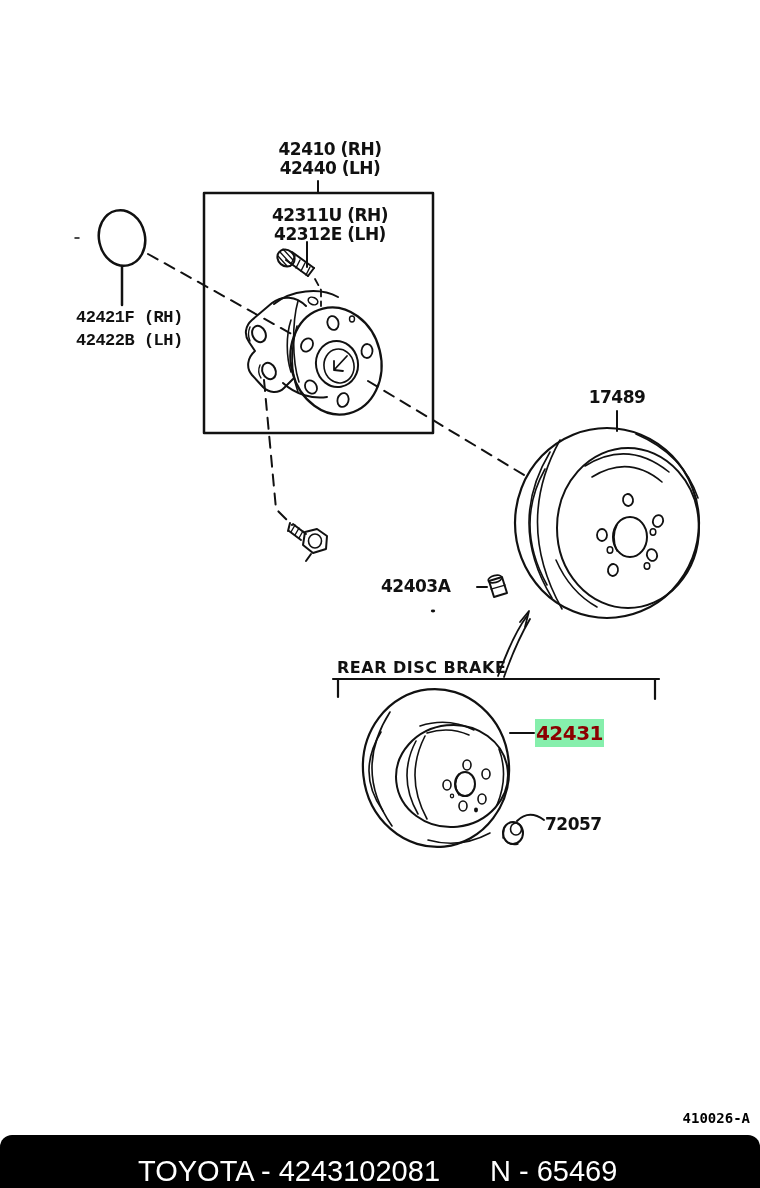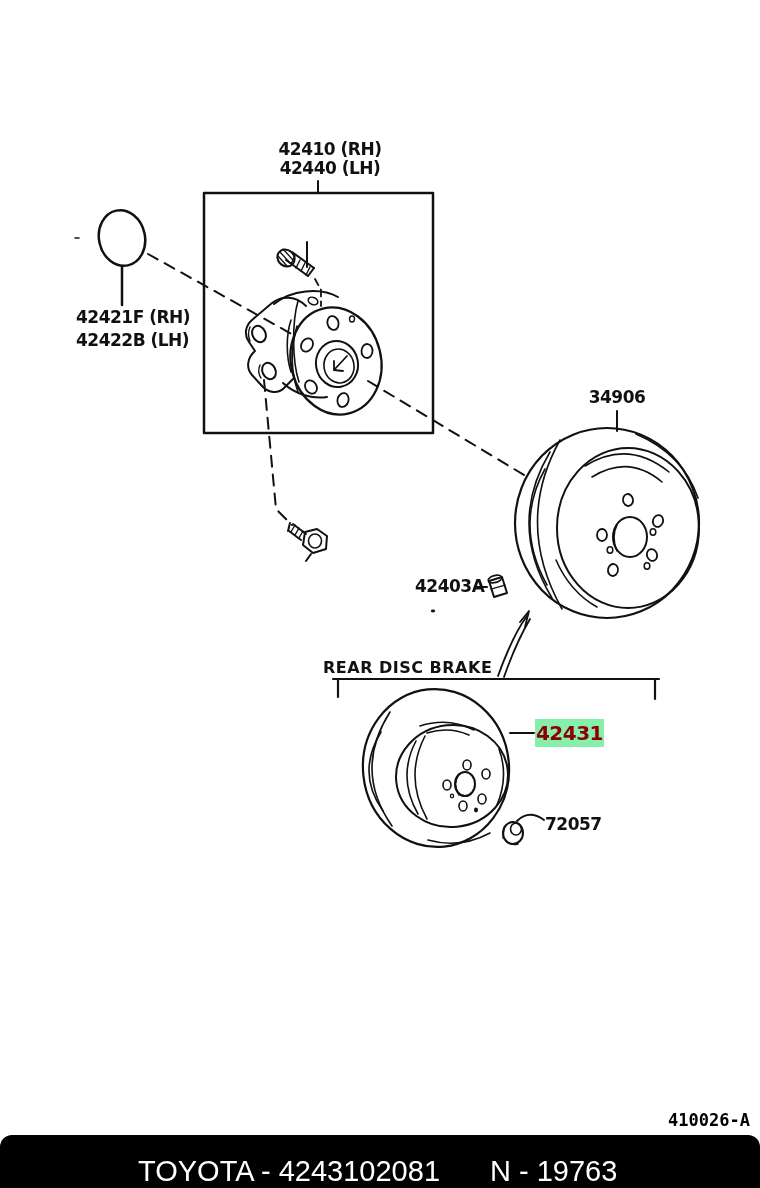--- a/index.html
+++ b/index.html
@@ -2,28 +2,28 @@
 <html><head>
 <meta charset="utf-8">
 <style>
   html,body{margin:0;padding:0;background:#fff;}
   .stage{position:relative;width:760px;height:1188px;background:#ffffff;overflow:hidden;
          font-family:"DejaVu Sans",sans-serif;color:#111;margin-top:20px;}
   svg.art{position:absolute;left:0;top:0;}
   .lbl{position:absolute;font-weight:bold;font-size:17px;letter-spacing:-0.5px;
        line-height:19px;white-space:nowrap;color:#111;}
   .lbl.center{text-align:center;}
-  .lbl.lh22{line-height:23px;}
+  .lbl.lh22{line-height:23px;font-family:Liberation Mono, monospace;}
   .section-lbl{position:absolute;font-weight:bold;font-size:16px;letter-spacing:0.5px;
        white-space:nowrap;color:#111;}
   .hl{position:absolute;left:535px;top:699px;width:69px;height:28px;
       background:#86efac;color:#8B0000;font-weight:bold;font-size:20px;
       display:flex;align-items:center;justify-content:center;letter-spacing:-0.5px;cursor:pointer;}
   .code{position:absolute;right:10px;top:1090px;font-family:"DejaVu Sans Mono",monospace;
-        font-weight:bold;font-size:17px;color:#000;}
+        font-weight:bold;font-size:14px;color:#000;}
   .footer{position:absolute;left:0;top:1115px;width:760px;height:73px;background:#000000;border-radius:12px;}
   .ft{position:absolute;top:50%;transform:translateY(-52%);color:#ffffff;
       font-family:"Liberation Sans",sans-serif;font-size:29px;letter-spacing:0;}
 </style>
 </head>
 <body>
 
 <div class="stage">
 
   <svg class="art" width="760" height="1188" viewBox="0 0 760 1188" fill="none" stroke="#111111" stroke-width="2" stroke-linecap="round" stroke-linejoin="round">
@@ -159,37 +159,41 @@
       <path d="M 504,808 L 503,818 M 506,821 Q 511,826 518,824" stroke-width="1.4"></path>
       <path d="M 517,801 Q 529,789 544,800"></path>
     </g>
   </svg>
 
   <div class="lbl center" style="left:250px;top:120px;width:160px">
     <div>42410 (RH)</div>
     <div>42440 (LH)</div>
   </div>
 
+  <div class="lbl center" style="left:255px;top:186px;width:150px">
+    <div>42311U (RH)</div>
+    <div>42312E (LH)</div>
+  </div>
 
   <div class="lbl lh22" style="left:76px;top:286px">
     <div>42421F (RH)</div>
     <div>42422B (LH)</div>
   </div>
 
 
-  <div class="lbl" style="left:415px;top:557px">42403A</div>
+  <div class="lbl" style="left:381px;top:557px">42403A</div>
 
-  <div class="lbl center" style="left:577px;top:368px;width:80px">34906</div>
+  <div class="lbl center" style="left:577px;top:368px;width:80px">17489</div>
 
-  <div class="section-lbl" style="left:323px;top:638px">REAR DISC BRAKE</div>
+  <div class="section-lbl" style="left:337px;top:638px">REAR DISC BRAKE</div>
 
   <div class="hl">42431</div>
 
   <div class="lbl" style="left:545px;top:795px">72057</div>
 
   <div class="code">410026-A</div>
 
   <div class="footer">
     <span class="ft" style="left:138px">TOYOTA - 4243102081</span>
-    <span class="ft" style="left:490px">N - 19763</span>
+    <span class="ft" style="left:490px">N - 65469</span>
   </div>
 
 </div>
 
 </body></html>

